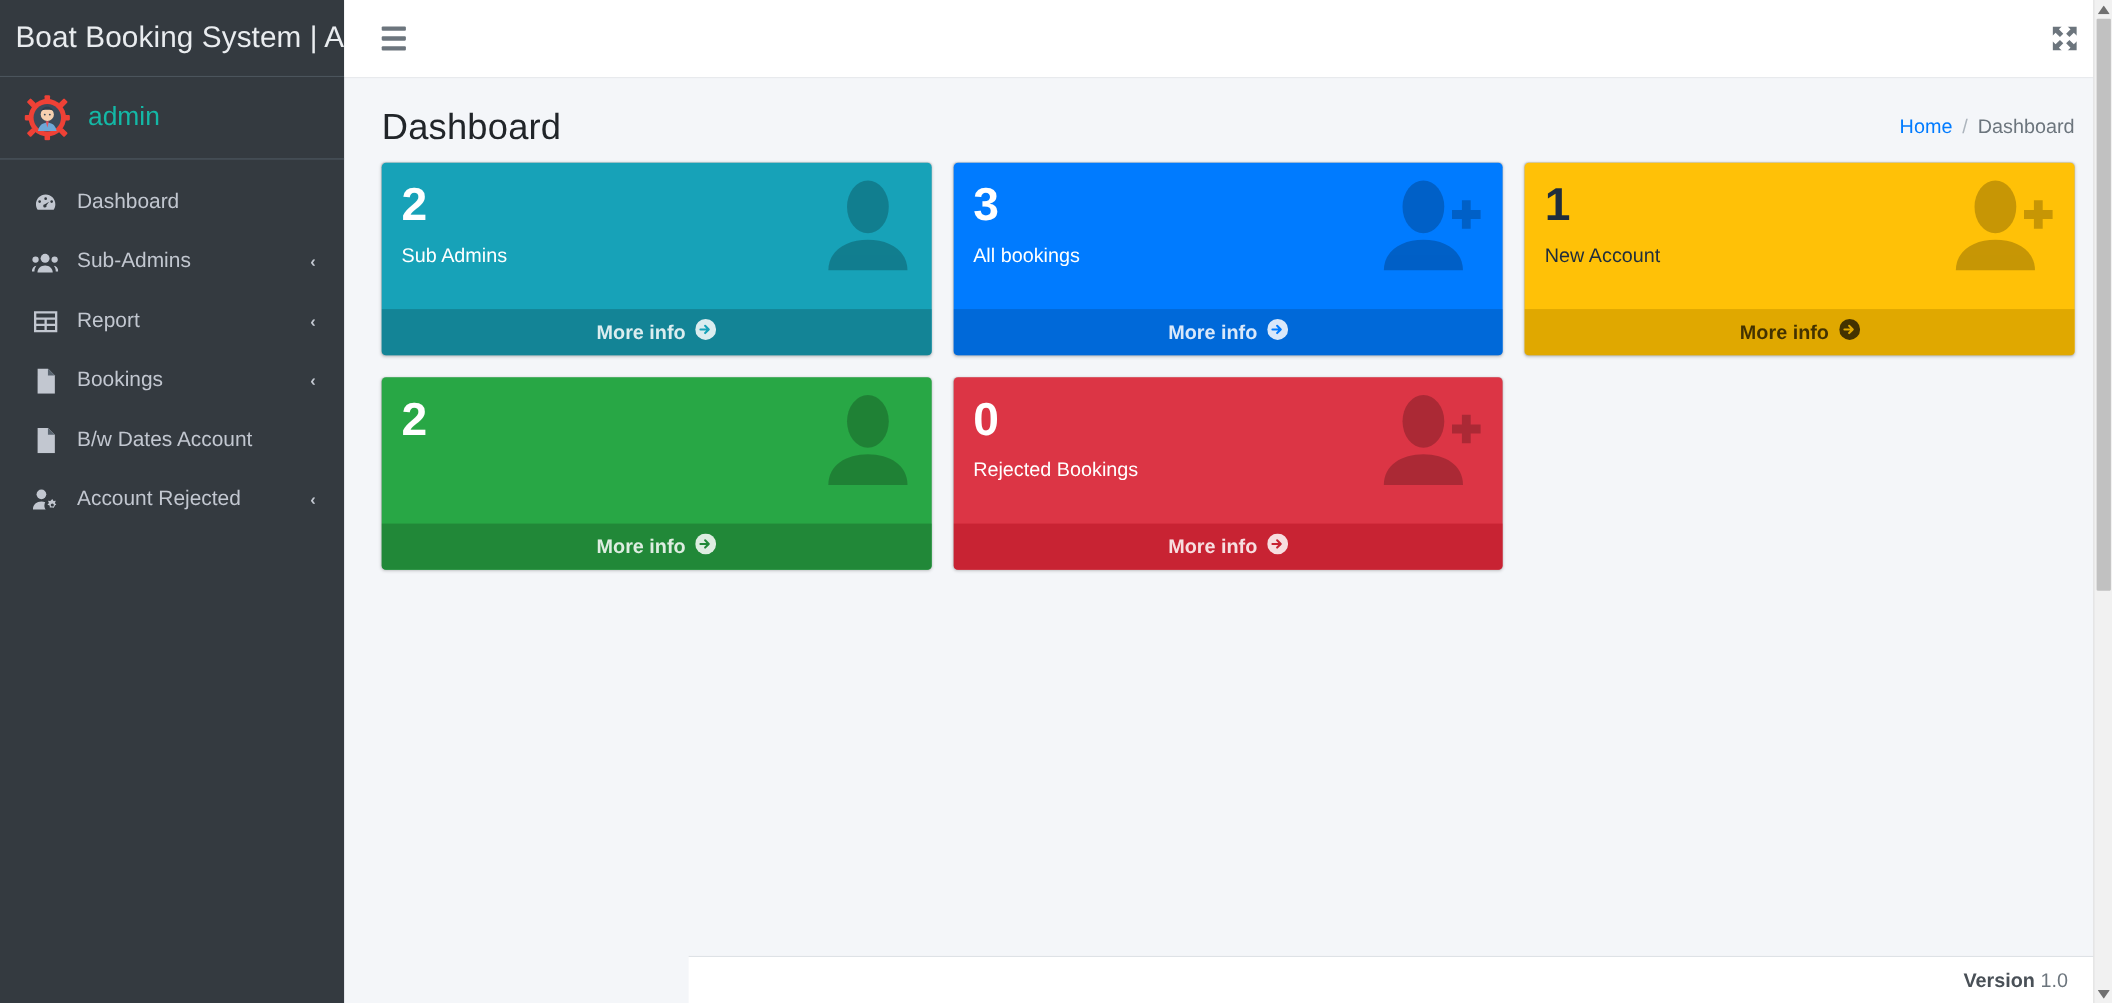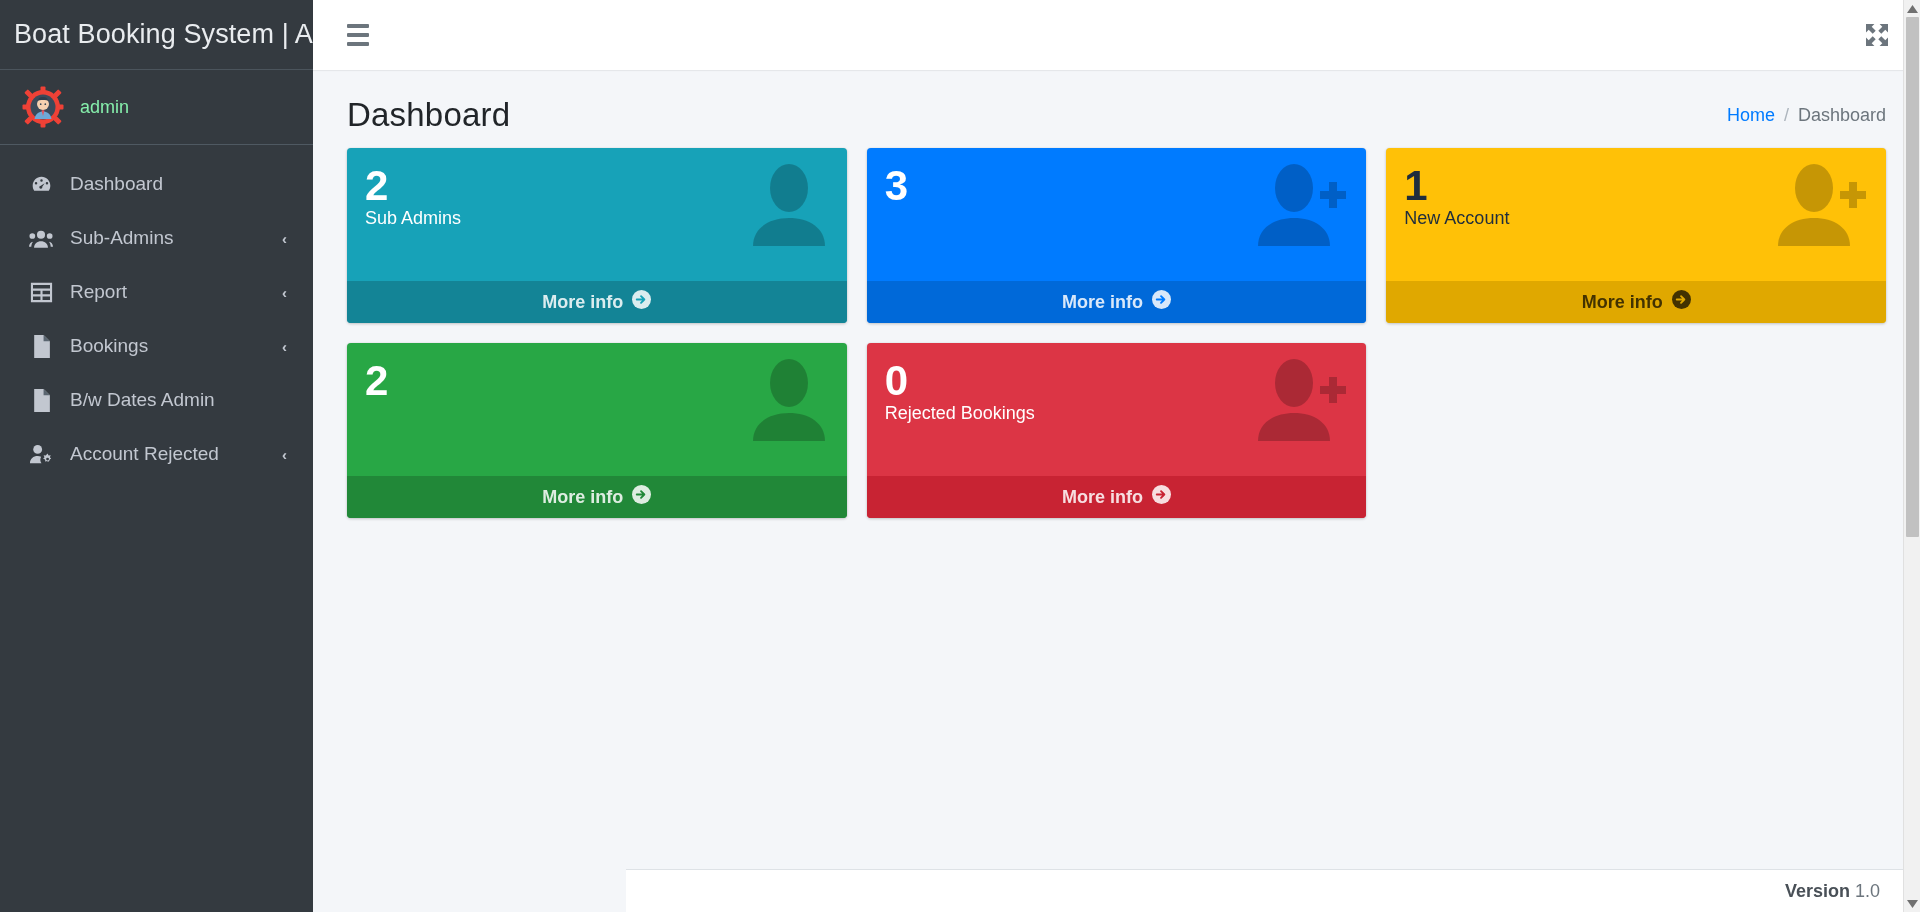--- a/index.html
+++ b/index.html
@@ -28,21 +28,21 @@
     white-space:nowrap; letter-spacing:.1px;
   }
   .user-panel {
     height:75px; flex:0 0 75px;
     display:flex; align-items:center;
     padding:0 14px 0 22px;
     border-bottom:1px solid #4f5962;
     gap:16px;
   }
   .avatar { width:42px; height:42px; flex:0 0 42px; position:relative; }
-  .user-name { font-size:18px; color:#86efac; }
+  .user-name { font-size:24px; color:#14b8a6; }
 
   .nav { padding-top:12px; }
   .nav-item {
     display:flex; align-items:center;
     height:54px; margin:0 10px;
     padding:0 12px 0 18px;
     border-radius:4px; cursor:pointer;
     gap:16px;
   }
   .nav-icon {
@@ -84,21 +84,21 @@
   .boxes { padding:0 34px; }
   .row { display:flex; gap:20px; margin-bottom:20px; }
   .col { flex:1; }
 
   .info-box {
     border-radius:4px; position:relative; overflow:hidden;
     box-shadow:0 0 1px rgba(0,0,0,.125), 0 1px 3px rgba(0,0,0,.2);
   }
   .ib-body { padding:16px 18px 14px 18px; position:relative; height:133px; }
   .ib-value { font-size:42px; font-weight:bold; line-height:1.05; }
-  .ib-label { font-size:18px; margin-top:0; }
+  .ib-label { font-size:18px; margin-top:14px; }
   .ib-icon {
     position:absolute; right:18px; top:12px;
     opacity:.22;
   }
   .ib-footer {
     display:block; text-align:center;
     padding:9px 0; font-size:18px; font-weight:bold;
     cursor:pointer; text-decoration:none;
     display:flex; align-items:center; justify-content:center; gap:9px;
   }
@@ -212,21 +212,21 @@
         <span class="nav-arrow">‹</span>
       </div>
 
       <div class="nav-item">
         <span class="nav-icon">
           <svg width="19" height="23" viewBox="0 0 18 22" fill="currentColor">
             <path d="M2 0h9l6 6v16H2z"></path>
             <path d="M11 0l6 6h-6z" fill="#5a6570"></path>
           </svg>
         </span>
-        <span class="nav-label">B/w Dates Admin</span>
+        <span class="nav-label">B/w Dates Account</span>
       </div>
 
       <div class="nav-item">
         <span class="nav-icon">
           <svg width="25" height="22" viewBox="0 0 26 22" fill="currentColor">
             <circle cx="9" cy="6.2" r="4.6"></circle>
             <path d="M1 20.5c0-4.6 3.6-7.4 8-7.4 1.3 0 2.5.2 3.6.7-.5.9-.8 2-.8 3.1 0 1.4.5 2.7 1.2 3.6z"></path>
             <circle cx="19.3" cy="16.3" r="2.4"></circle>
             <path d="M19.3 10.6l1.1 1.9 2.2-.2-.9 2 1.4 1.7-2.1.8-.2 2.2-1.9-1.1-1.9 1.1-.2-2.2-2.1-.8 1.4-1.7-.9-2 2.2.2z"></path>
             <circle cx="19.3" cy="16.3" r="1.5" fill="#343a40"></circle>
@@ -293,20 +293,21 @@
                     </svg>
                 </span>
               </a>
             </div>
           </div>
 
           <div class="col">
             <div class="info-box light-text" id="box1" style="background: rgb(0, 123, 255);">
               <div class="ib-body">
                 <div class="ib-value">3</div>
+                <div class="ib-label">All bookings</div>
                 <div class="ib-icon">
                   <svg width="94" height="86" viewBox="0 0 94 86" fill="#000">
                     <ellipse cx="40" cy="28" rx="19" ry="24"></ellipse>
                     <path d="M4 86c0-18 16-28 36-28s36 10 36 28z"></path>
                     <path d="M75 22h8v9h9v8h-9v9h-8v-9h-9v-8h9z"></path>
                   </svg>
                 </div>
               </div>
               <a class="ib-footer" id="f1" style="background: rgb(0, 105, 217);">
                 <span>More info</span>

